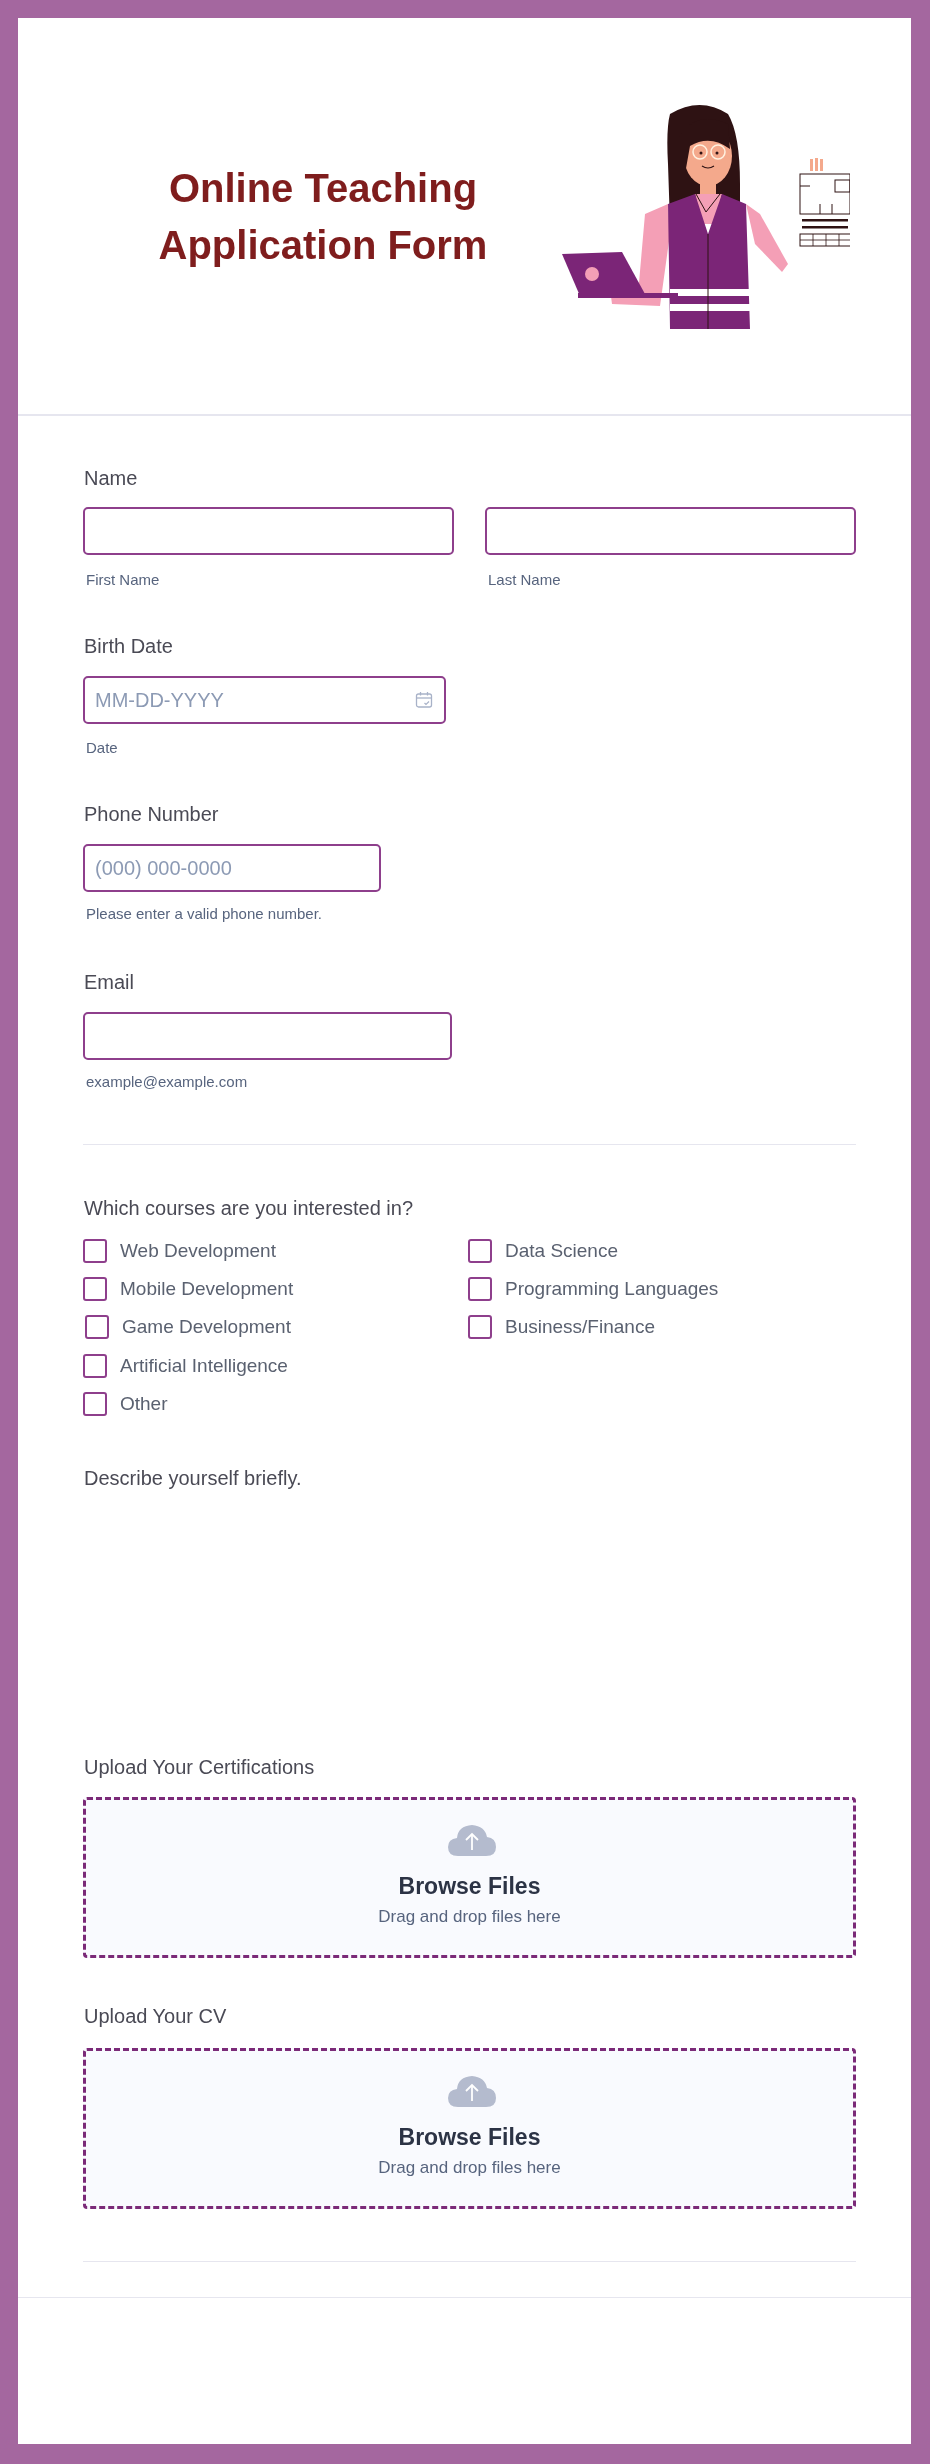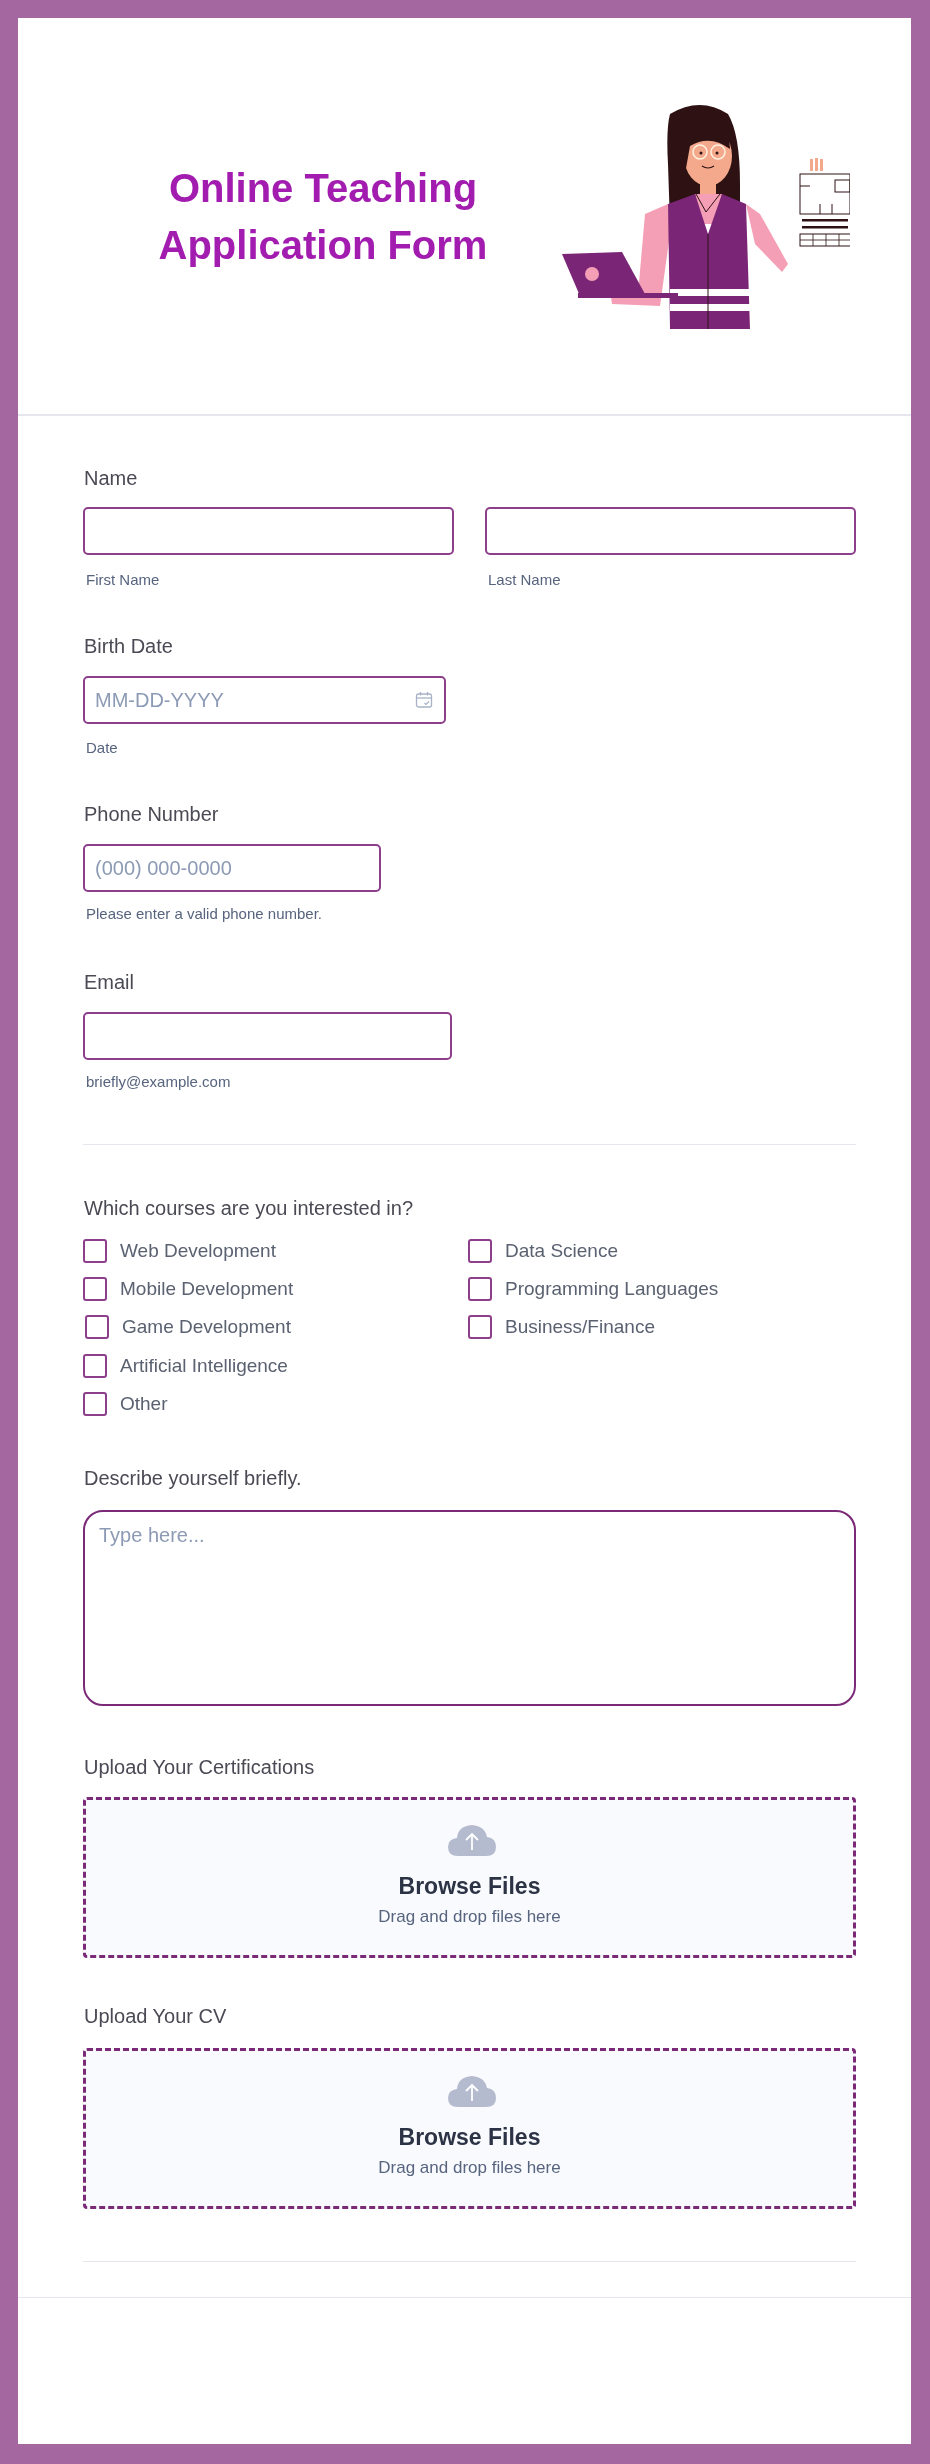--- a/index.html
+++ b/index.html
@@ -18,21 +18,21 @@
     background: #ffffff;
   }
   .header-divider {
     position: absolute; left: 0; top: 396px; width: 893px; height: 2px;
     background: #E6E6EF;
   }
   .title {
     position: absolute; left: 90px; top: 142px; width: 430px;
     text-align: center;
     font-size: 40px; font-weight: bold; line-height: 57px;
-    color: #a21caf;
+    color: #7f1d1d;
   }
   .illustration { position: absolute; left: 532px; top: 86px; width: 300px; height: 245px; }
 
   .field-label {
     position: absolute; font-size: 20px; color: #4A4A55; line-height: 24px;
   }
   .sublabel {
     position: absolute; font-size: 15px; color: #57647E; line-height: 18px;
   }
   .input {
@@ -154,21 +154,21 @@
     <path d="M9.5 12 L11 13.5 L14 10.5" stroke="#A8B2C8" stroke-width="1.2" fill="none"></path>
   </svg>
   <div class="sublabel" style="left:68px; top:721px;text-align:right;">Date</div>
 
   <div class="field-label" style="left:66px; top:784px;">Phone Number</div>
   <input class="input" style="left: 65px; top: 826px; width: 298px;" placeholder="(000) 000-0000">
   <div class="sublabel" style="left:68px; top:887px;">Please enter a valid phone number.</div>
 
   <div class="field-label" style="left:66px; top:952px;">Email</div>
   <input class="input" style="left: 65px; top: 994px; width: 369px;" value="">
-  <div class="sublabel" style="left:68px; top:1055px;">briefly@example.com</div>
+  <div class="sublabel" style="left:68px; top:1055px;">example@example.com</div>
 
   <div class="divider" style="left:65px; top:1126px; width:773px;"></div>
 
   <div class="field-label" style="left:66px; top:1178px;">Which courses are you interested in?</div>
 
   <div class="checkbox-item" style="left:65px; top:1220px;">
     <span class="checkbox"></span>
     <span class="checkbox-label">Web Development</span>
   </div>
   <div class="checkbox-item" style="left:65px; top:1258px;">
@@ -194,21 +194,20 @@
   <div class="checkbox-item" style="left:450px; top:1258px;">
     <span class="checkbox"></span>
     <span class="checkbox-label">Programming Languages</span>
   </div>
   <div class="checkbox-item" style="left:450px; top:1296px;">
     <span class="checkbox"></span>
     <span class="checkbox-label">Business/Finance</span>
   </div>
 
   <div class="field-label" style="left:66px; top:1448px;">Describe yourself briefly.</div>
-  <textarea class="textarea" placeholder="Type here..." style=""></textarea>
 
   <div class="field-label" style="left:66px; top:1737px;">Upload Your Certifications</div>
   <div class="dropzone" style="top:1779px;">
     <svg class="cloud" viewBox="0 0 48 34">
       <path d="M10 33 Q0 33 0 24 Q0 16 9 15 Q10 3 24 2 Q37 3 39 14 Q48 15 48 24 Q48 33 38 33 Z" fill="#B4BBCE"></path>
       <line x1="24" y1="27" x2="24" y2="11" stroke="#fff" stroke-width="1.8"></line>
       <path d="M18 17 L24 11 L30 17" stroke="#fff" stroke-width="1.8" fill="none"></path>
     </svg>
     <div class="browse">Browse Files</div>
     <div class="dragdrop">Drag and drop files here</div>

